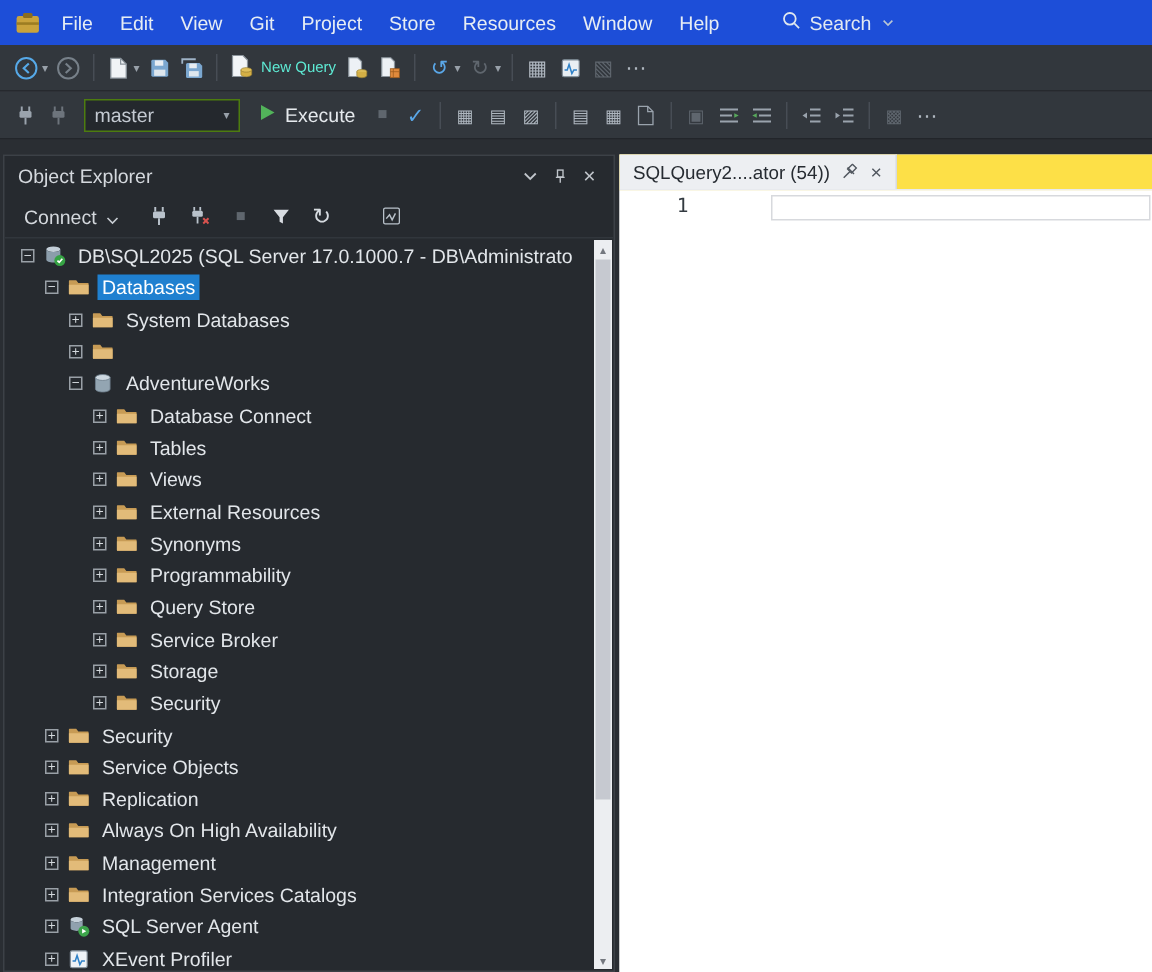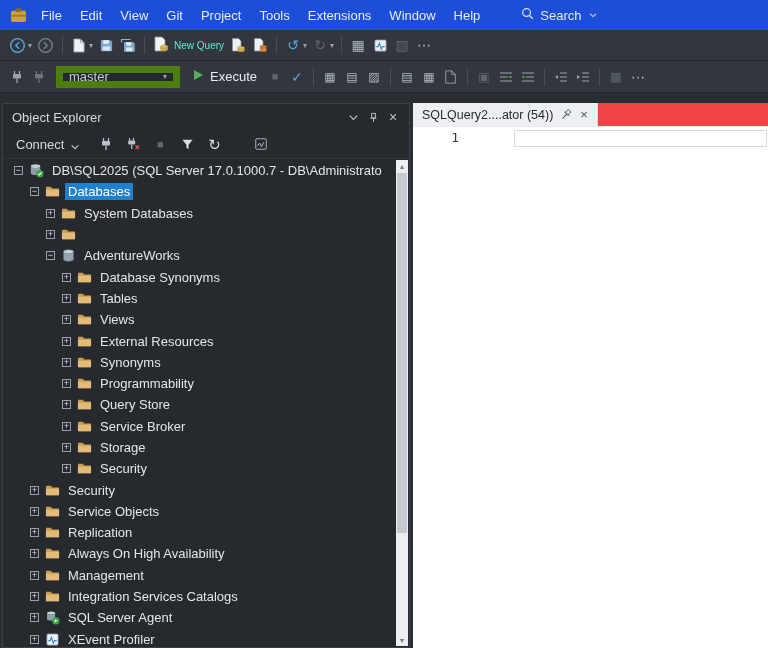--- a/index.html
+++ b/index.html
@@ -20,22 +20,22 @@
   .toolbar-standard{top:30px;height:31px;border-bottom:1px solid #26292e}
   .toolbar-query{top:61px;height:32px;border-bottom:1px solid #22252a}
   .tbtn{display:flex;align-items:center;justify-content:center;min-width:22px;height:24px;gap:5px;padding:0 3px;border-radius:2px}
   .dd{font-size:8px;color:#98a0a9;margin:0 2px 0 -1px}
   .tsep{width:1px;height:18px;background:#474d55;margin:0 5px;flex:none}
   .glyph{font-size:14px;line-height:1}
   .g-blue{color:#5aa7e8}
   .g-gray{color:#aeb6bf}
   .g-dim{color:#5f666e}
   .label{font-size:10px;color:#5eead4}
-  .combo{display:flex;align-items:center;width:124px;height:22px;background:#24282d;
-    border:7px solid #4d7c0f;color:#c4cad2;padding:0 6px;margin:0 6px}
+  .combo{display:flex;align-items:center;width:104px;height:22px;background:#24282d;
+    border:1px solid #4d7c0f;color:#c4cad2;padding:0 6px;margin:0 6px}
   .combo .combo-val{flex:1;overflow:hidden}
   .combo .dd{margin:0}
   .execute{display:flex;align-items:center;gap:6px;color:#e6eaee;padding:0 7px;height:24px}
 
   
   .oe{position:absolute;left:2px;top:103px;width:408px;bottom:0;background:#262a2f;
     border:1px solid #3c4147}
   .oe-title{height:26px;display:flex;align-items:center;padding:0 6px 0 9px;color:#d4d8dd}
   .oe-title .spacer{flex:1}
   .t-icon{width:20px;height:20px;display:flex;align-items:center;justify-content:center;color:#c0c5cb}
@@ -49,21 +49,21 @@
   .tree-icon{width:16px;height:16px;flex:none;margin-right:5px;display:flex;align-items:center;justify-content:center}
   .tree-label{padding:1px 3px}
   .tree-label.selected{background:#1f80d0;color:#fff}
   .oe-scrollbar{position:absolute;top:56px;right:1px;width:12px;bottom:1px;background:#eceef1}
   .sb-arrow{position:absolute;left:0;width:12px;height:12px;color:#74787f;font-size:8px;
     display:flex;align-items:center;justify-content:center}
   .sb-up{top:0}.sb-down{bottom:0}
   .sb-thumb{position:absolute;left:1px;width:10px;top:13px;height:360px;background:#c6c9d0}
 
   .editor-panel{position:absolute;left:413px;top:103px;right:0;bottom:0;background:#ffffff}
-  .tab-strip{height:24px;background:#ef4444;display:flex;border-bottom:1px solid #e8eaed}
+  .tab-strip{height:24px;background:#fde047;display:flex;border-bottom:1px solid #e8eaed}
   .tab{display:flex;align-items:center;background:#edeff2;border-right:1px solid #d7dade;
     padding:0 9px;gap:8px;font-size:12.5px;color:#262b31;max-width:215px}
   .tab-title{overflow:hidden;white-space:nowrap}
   .tab-pin,.tab-close{color:#51575f;display:flex;align-items:center}
   .tab-close{font-size:13px}
   .editor-body{position:absolute;top:24px;left:0;right:0;bottom:0;background:#fff}
   .gutter{position:absolute;left:0;top:0;width:46px;text-align:right;padding-top:3px;
     font-family:"DejaVu Sans Mono",monospace;font-size:13px;color:#333a41}
   .current-line{position:absolute;left:101px;right:1px;top:3px;height:17px;background:#fff;border:1px solid #d7d9dd}
 </style>
@@ -79,22 +79,22 @@
           <rect x="5" y="1.5" width="6" height="3.2" rx="1" fill="#8a6d1f"></rect>
           <rect x="1" y="7.4" width="14" height="1.6" fill="#9c7d22"></rect>
         </svg>
     </span>
     <div id="menu-items" style="display:flex">
         <span class="menu-item">File</span>
         <span class="menu-item">Edit</span>
         <span class="menu-item">View</span>
         <span class="menu-item">Git</span>
         <span class="menu-item">Project</span>
-        <span class="menu-item">Tools</span>
-        <span class="menu-item">Extensions</span>
+        <span class="menu-item">Store</span>
+        <span class="menu-item">Resources</span>
         <span class="menu-item">Window</span>
         <span class="menu-item">Help</span>
       </div>
     <div class="menu-search">
       <span>
         <svg width="13" height="13" viewBox="0 0 14 14">
             <circle cx="6" cy="6" r="4.2" fill="none" stroke="#dfe7ef" stroke-width="1.3"></circle>
             <line x1="9.2" y1="9.2" x2="12.6" y2="12.6" stroke="#dfe7ef" stroke-width="1.3"></line>
           </svg>
       </span>
@@ -401,21 +401,21 @@
           <span class="tree-label">AdventureWorks</span>
         </div>
         <div class="tree-row" style="padding-left: 58px;">
           <span class="expander">+</span>
           <span class="tree-icon">
             <svg width="15" height="15" viewBox="0 0 16 16">
               <path d="M1 3.4a.4.4 0 0 1 .4-.4h4.8l1.5 1.9h6.9a.4.4 0 0 1 .4.4v7.3a.4.4 0 0 1-.4.4H1.4a.4.4 0 0 1-.4-.4z" fill="#c79b55"></path>
               <path d="M1 6.2h14v6.4a.4.4 0 0 1-.4.4H1.4a.4.4 0 0 1-.4-.4z" fill="#e2bb79"></path>
             </svg>
           </span>
-          <span class="tree-label">Database Synonyms</span>
+          <span class="tree-label">Database Connect</span>
         </div>
         <div class="tree-row" style="padding-left: 58px;">
           <span class="expander">+</span>
           <span class="tree-icon">
             <svg width="15" height="15" viewBox="0 0 16 16">
               <path d="M1 3.4a.4.4 0 0 1 .4-.4h4.8l1.5 1.9h6.9a.4.4 0 0 1 .4.4v7.3a.4.4 0 0 1-.4.4H1.4a.4.4 0 0 1-.4-.4z" fill="#c79b55"></path>
               <path d="M1 6.2h14v6.4a.4.4 0 0 1-.4.4H1.4a.4.4 0 0 1-.4-.4z" fill="#e2bb79"></path>
             </svg>
           </span>
           <span class="tree-label">Tables</span>

